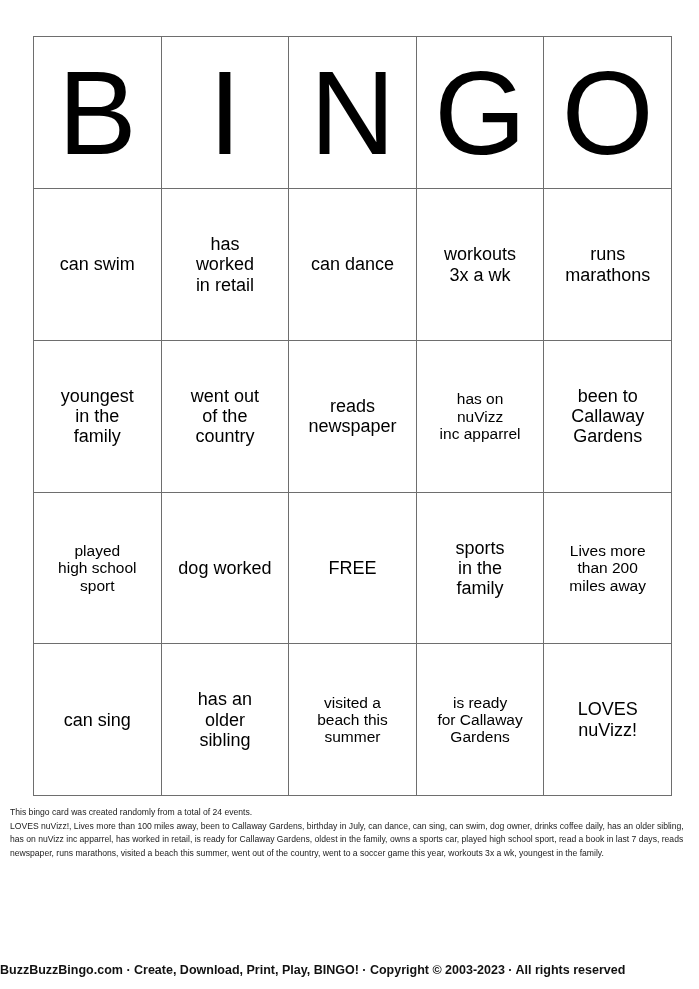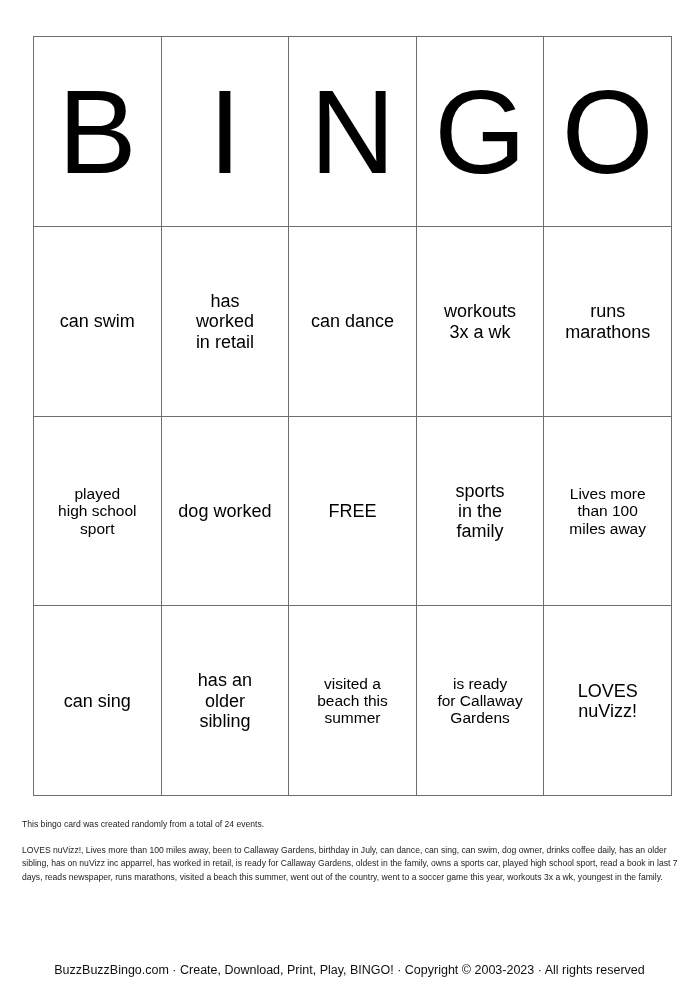--- a/index.html
+++ b/index.html
@@ -24,24 +24,24 @@
     .card .hdr td {
       font-size: 118px; line-height: 1; height: 126px; padding: 0;
       font-weight: normal;
     }
     .lg { font-size: 18px; }
     .sm { font-size: 15.5px; }
     .footnote {
       position: absolute; left: 10px; top: 806px; width: 682px;
       font-size: 8.6px; line-height: 13.6px; color: #222;
     }
-    .footnote p { margin: 12px; }
+    .footnote p { margin: 0; }
     .footer {
       position: absolute; left: 0; right: 0; top: 963px;
-      text-align: center; font-size: 12.5px; color: #111;
+      font-size: 12.5px; color: #111; font-weight: bold;
     }
   </style>
 </head>
 <body>
 
 <table class="card">
   <tbody>
       <tr class="hdr">
     <td>B</td>
     <td>I</td>
@@ -54,30 +54,46 @@
     <td class="lg">has
 worked
 in retail</td>
     <td class="lg">can dance</td>
     <td class="lg">workouts
 3x a wk</td>
     <td class="lg">runs
 marathons</td>
   </tr>
   <tr>
+    <td class="lg">youngest
+in the
+family</td>
+    <td class="lg">went out
+of the
+country</td>
+    <td class="lg">reads
+newspaper</td>
+    <td class="sm">has on
+nuVizz
+inc apparrel</td>
+    <td class="lg">been to
+Callaway
+Gardens</td>
+  </tr>
+  <tr>
     <td class="sm">played
 high school
 sport</td>
     <td class="lg">dog worked</td>
     <td class="lg">FREE</td>
     <td class="lg">sports
 in the
 family</td>
     <td class="sm">Lives more
-than 100
+than 200
 miles away</td>
   </tr>
   <tr>
     <td class="lg">can sing</td>
     <td class="lg">has an
 older
 sibling</td>
     <td class="sm">visited a
 beach this
 summer</td>

